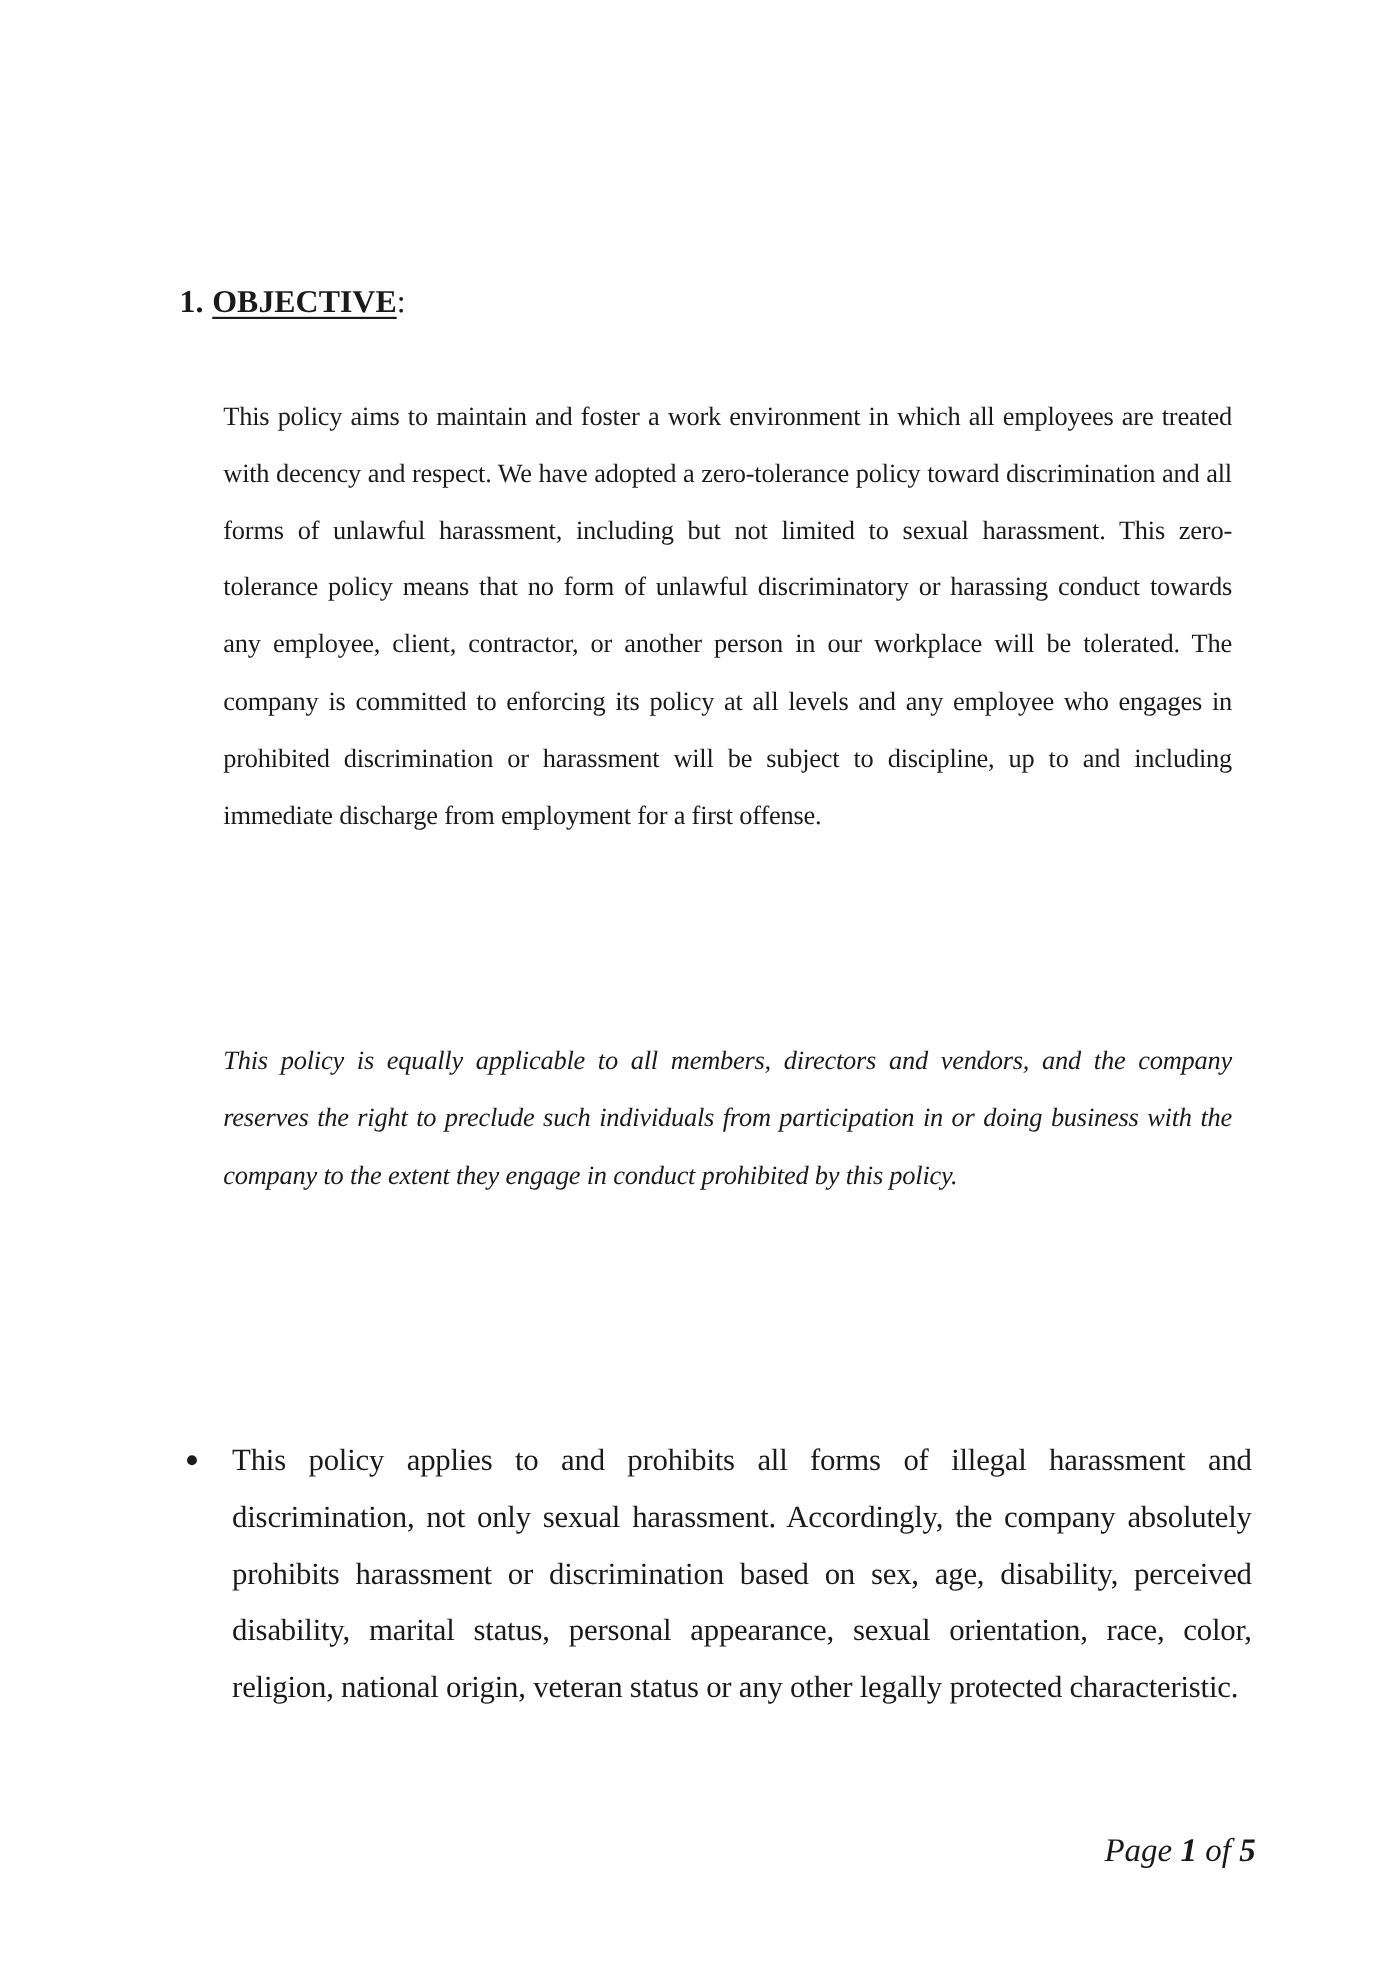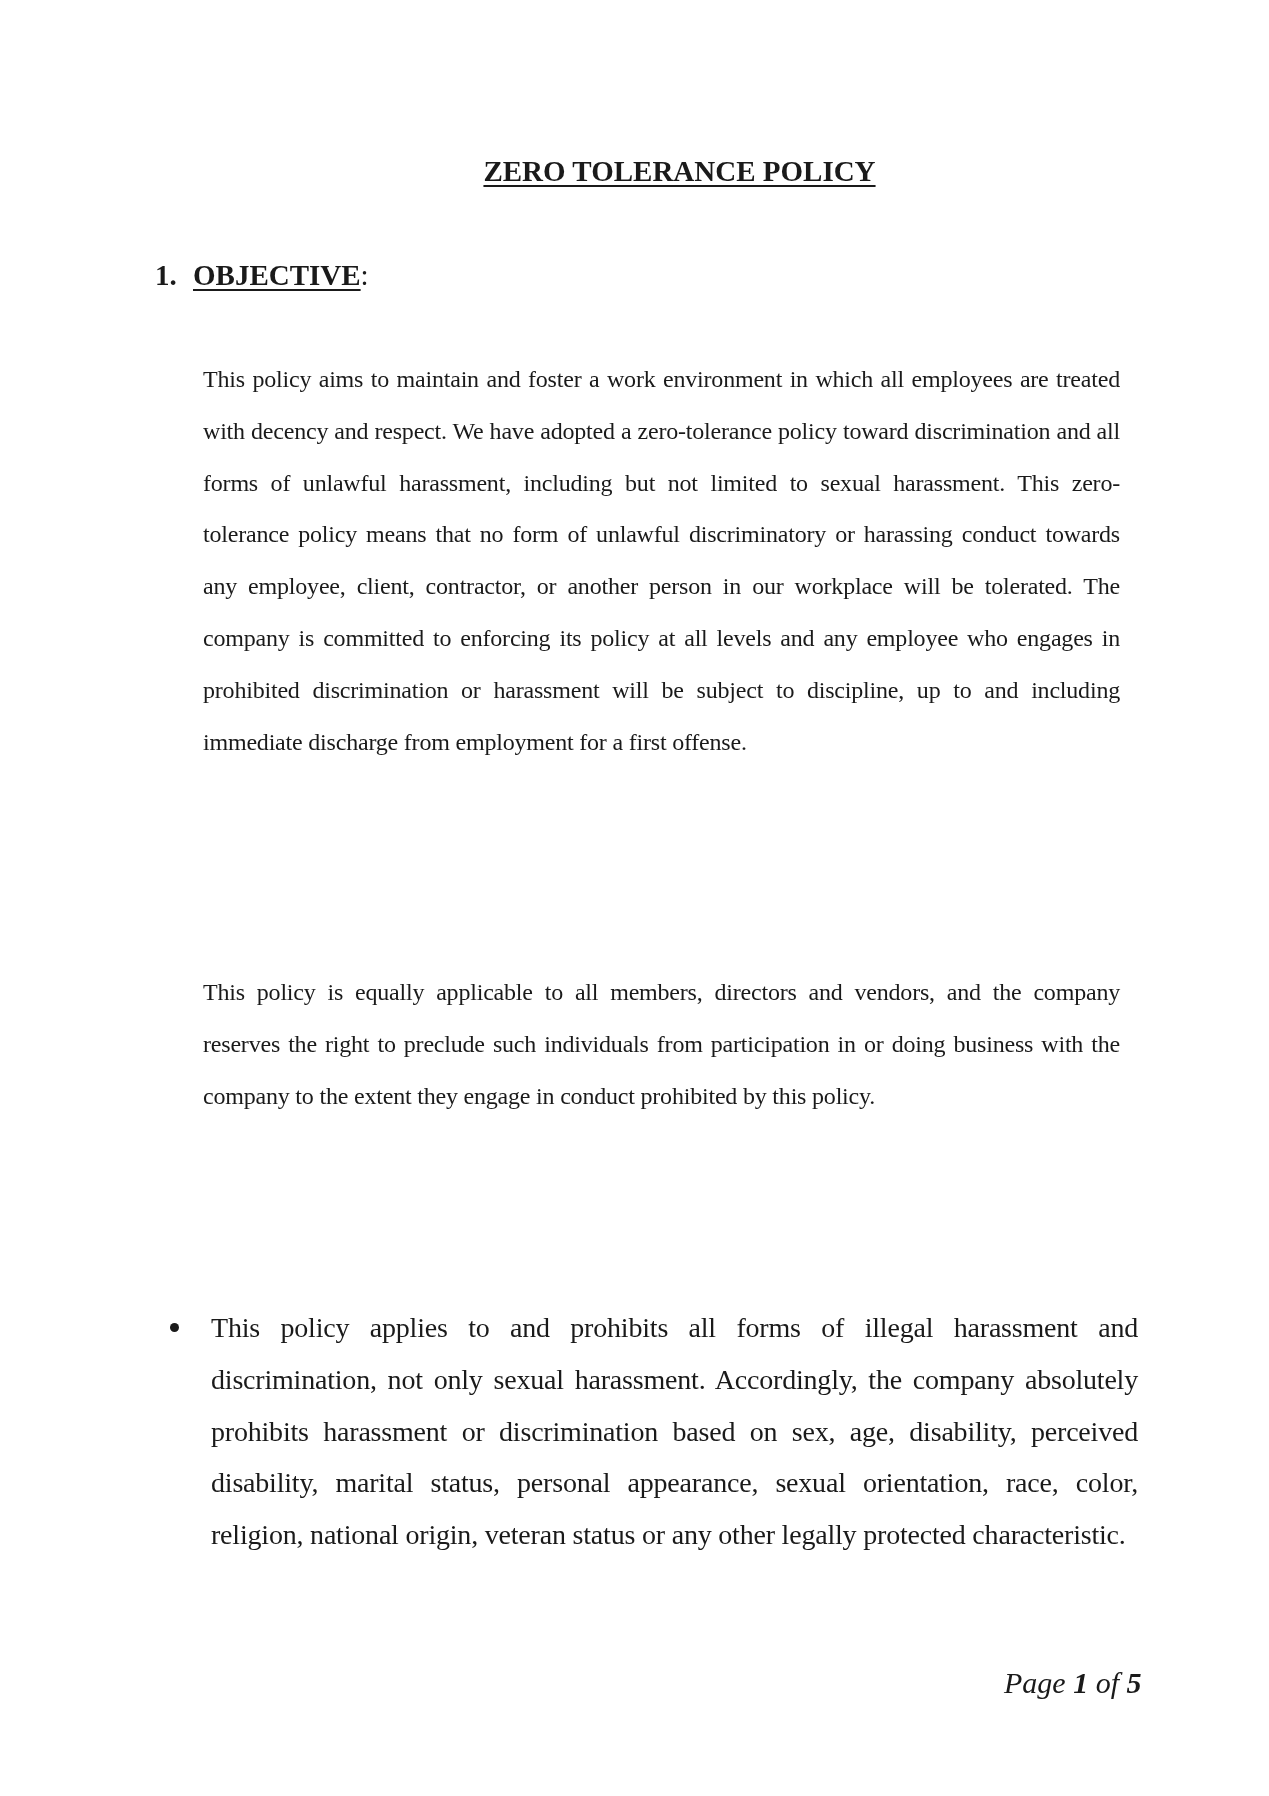--- a/index.html
+++ b/index.html
@@ -55,37 +55,37 @@
     }
     .heading .colon {
       font-weight: normal;
     }
     .heading .colon-bold {
       font-weight: bold;
       text-decoration: underline;
       text-decoration-thickness: 2px;
       text-underline-offset: 4px;
     }
-    #h1 { top: 257px; left: 155px; }
+    #h1 { top: 257px; left: 155px; text-align: center; }
     #h1 .num { width: 38px; }
     #h2 { top: 1187px; left: 145px; }
     #h2 .num { width: 38px; }
 
     .para {
       position: absolute;
       left: 203px;
       width: 917px;
       font-size: 24px;
       line-height: 51.8px;
       text-align: justify;
       text-align-last: left;
       letter-spacing: -0.2px;
     }
     #p1 { top: 354px; }
-    #p2 { top: 967px; }
+    #p2 { top: 940px; font-style: italic; }
 
     .bullet-list {
       position: absolute;
       left: 150px;
       top: 1284px;
       width: 970px;
       margin: 18px;
       padding: 0;
       list-style: none;
     }
@@ -116,23 +116,20 @@
       white-space: nowrap;
       font-style: italic;
     }
     .footer b { font-weight: bold; }
   </style>
 </head>
 <body>
 
 <div class="page">
 
-  <div class="title">
-    <span>ZERO TOLERANCE POLICY</span>
-  </div>
 
   <div class="heading" id="h1">
     <span class="num">1.</span><span class="label">OBJECTIVE</span><span class="colon">:</span>
   </div>
 
   <div class="para" id="p1">This policy aims to maintain and foster a work environment in which all employees are treated with decency and respect. We have adopted a zero-tolerance policy toward discrimination and all forms of unlawful harassment, including but not limited to sexual harassment.  This zero-tolerance policy means that no form of unlawful discriminatory or harassing conduct towards any employee, client, contractor, or another person in our workplace will be tolerated. The company is committed to enforcing its policy at all levels and any employee who engages in prohibited discrimination or harassment will be subject to discipline, up to and including immediate discharge from employment for a first offense.</div>
 
   <div class="para" id="p2">This policy is equally applicable to all members, directors and vendors, and the company reserves the right to preclude such individuals from participation in or doing business with the company to the extent they engage in conduct prohibited by this policy.</div>
 
 

